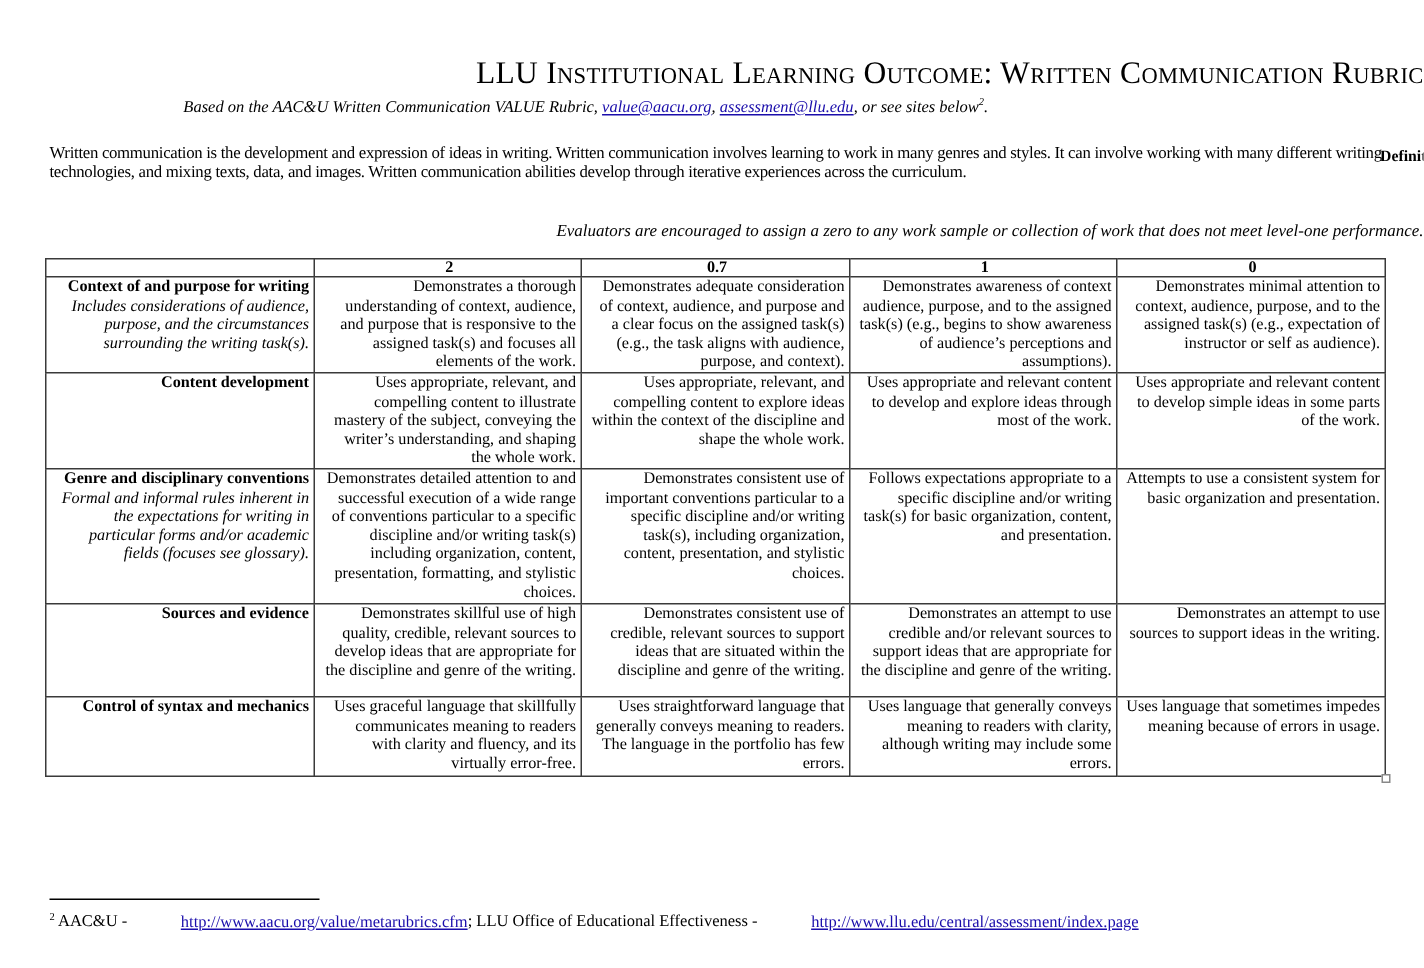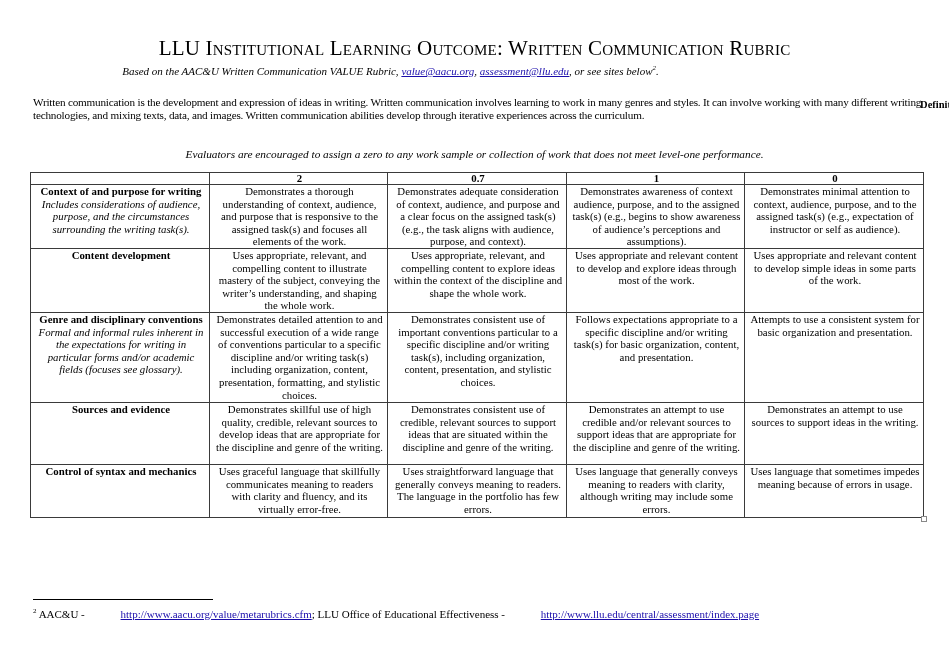--- a/index.html
+++ b/index.html
@@ -1,49 +1,49 @@
 <!DOCTYPE html>
 <html><head>
 <meta charset="utf-8">
 <style>
   html, body { margin: 0; padding: 0; background: #ffffff; }
   body {
     width: 949px; height: 645px; position: relative; overflow: hidden;
     font-family: "Liberation Serif", "DejaVu Serif", serif; color: #000;
   }
   .title {
-    position: absolute; left: 0; top: 36px; width: 949px; text-align: center;
+    position: absolute; left: 0; top: 36px; width: 949px; text-align: right;
     font-size: 21px; letter-spacing: 0.2px; font-variant: small-caps; line-height: 24px;
   }
   .subtitle {
     position: absolute; left: 0; top: 62px; width: 781px; text-align: center;
     font-size: 11px; font-style: italic; line-height: 13px;
   }
   .subtitle a { color: #1a0dab; text-decoration: underline; }
   .subtitle sup { font-size: 7px; }
   .def-heading {
     position: absolute; left: 0; top: 99px; width: 949px; text-align: right;
     font-size: 10.5px; font-weight: bold; line-height: 12px; padding-left: 16px;
   }
   .def-text {
     position: absolute; left: 33px; top: 96px; width: 890px;
     font-size: 11.2px; line-height: 12.5px; letter-spacing: -0.2px;
   }
   .evaluator-note {
-    position: absolute; left: 0; top: 148px; width: 949px; text-align: center;
+    position: absolute; left: 0; top: 148px; width: 949px; text-align: right;
     font-size: 11.3px; font-style: italic; line-height: 13px;
   }
   table.rubric {
     position: absolute; left: 30px; top: 172px; width: 893px;
     border-collapse: collapse; table-layout: fixed;
     font-size: 10.8px; line-height: 12.6px;
   }
   table.rubric th, table.rubric td {
     border: 1px solid #3a3a3a; vertical-align: top; padding: 0 3px 0 5px;
-    text-align: center; font-weight: normal;
+    text-align: right; font-weight: normal;
   }
   table.rubric th { text-align: center; font-weight: bold; height: 11px; line-height: 11px; }
   table.rubric td.criterion .name { font-weight: bold; }
   table.rubric td.criterion .desc { font-style: italic; }
   tr.r1 td { height: 62px; }
   tr.r2 td { height: 63px; }
   tr.r3 td { height: 89px; }
   tr.r4 td { height: 61px; margin-left: 24px; }
   tr.r5 td { height: 52px; }
   .resize-handle {

